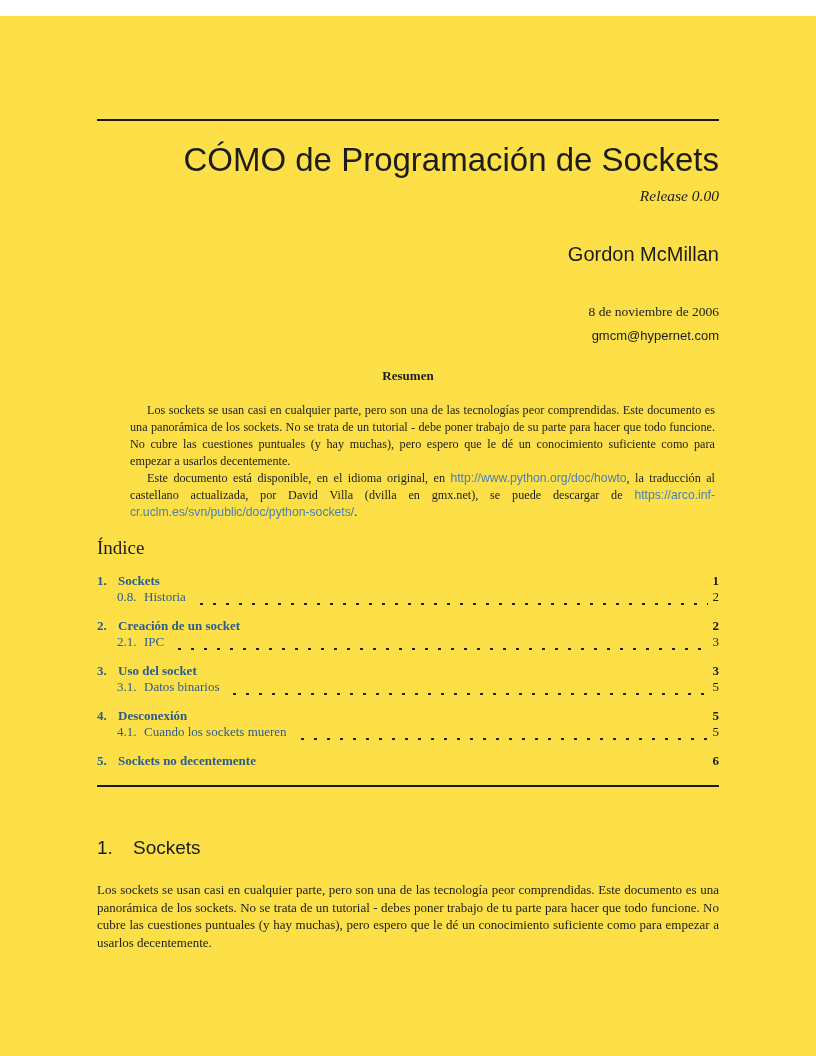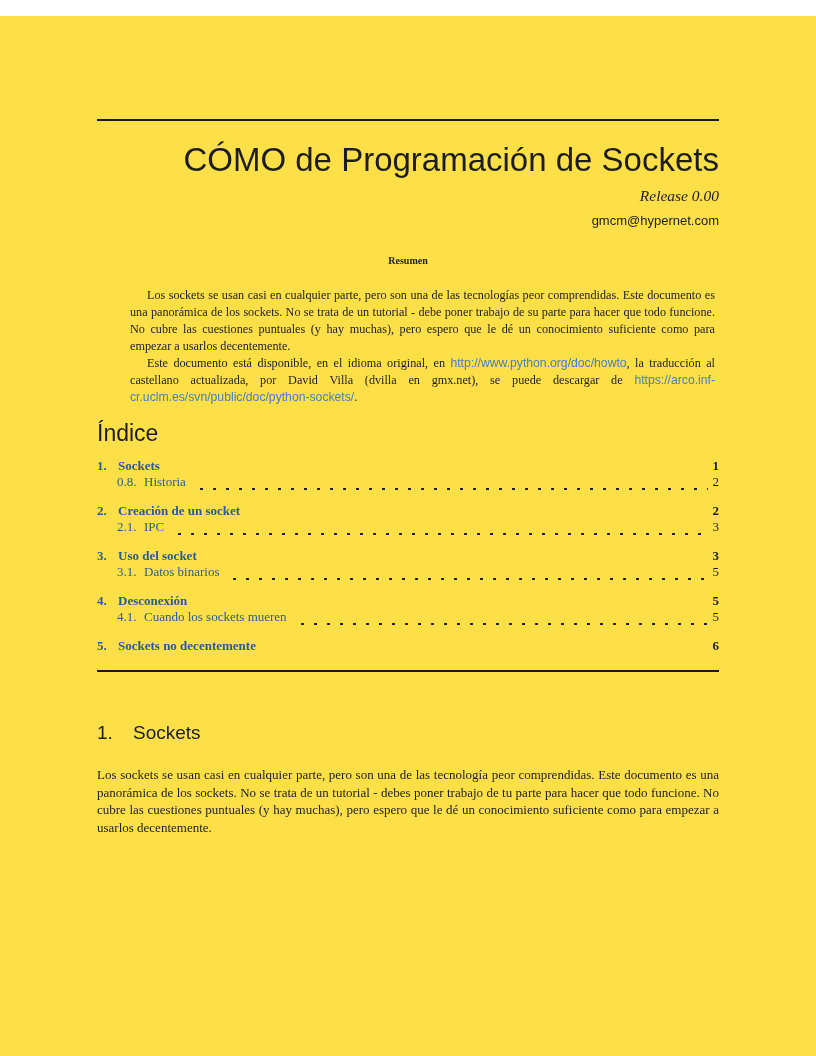--- a/index.html
+++ b/index.html
@@ -56,44 +56,44 @@
     font-size: 13px;
     line-height: 16px;
     text-align: right;
   }
 
   
   .abstract-heading {
     margin-top: 24px;
     text-align: center;
     font-weight: 700;
-    font-size: 10px;
+    font-size: 13px;
     line-height: 15px;
   }
   .abstract {
     margin: 19px 4px 0 33px;
     font-size: 12.2px;
     line-height: 17px;
     text-align: justify;
   }
   .abstract p { margin: 0; text-indent: 17px; }
   .link {
     font-family: Liberation Sans, sans-serif;
     color: #447fbd;
     text-decoration: none;
     overflow-wrap: anywhere;
     cursor: pointer;
   }
 
   
   .toc-heading {
     margin: 15px 0 0 0;
-    font-family: Liberation Sans, sans-serif;
+    font-family: Liberation Serif, serif;
     font-weight: 400;
-    font-size: 23px;
+    font-size: 19px;
     line-height: 24px;
     color: #1c1c1c;
   }
   .toc { margin-top: 13px; font-size: 13px; }
   .toc-group { margin-bottom: 13px; }
   .toc-row { display: flex; align-items: baseline; line-height: 16px; cursor: pointer; }
   .toc-l1 { font-weight: 700; }
   .toc-l1 .toc-num, .toc-l1 .toc-title { color: #2a5c90; }
   .toc-l1 .toc-page { color: #1c1c1c; font-weight: 700; }
   .toc-l2 { padding-left: 20px; font-weight: 400; }
@@ -134,20 +134,22 @@
 </head>
 <body>
 
 <div class="page">
   <div class="content">
 
     <div class="rule rule-top"></div>
 
     <h1 class="doc-title">CÓMO de Programación de Sockets</h1>
     <div class="release">Release 0.00</div>
+    <div class="author">Gordon McMillan</div>
+    <div class="date">8 de noviembre de 2006</div>
     <div class="email">gmcm@hypernet.com</div>
 
     <div class="abstract-heading">Resumen</div>
 
     <div class="abstract">
       <p>Los sockets se usan casi en cualquier parte, pero son una de las tecnologías peor comprendidas. Este documento es una panorámica de los sockets. No se trata de un tutorial - debe poner trabajo de su parte para hacer que todo funcione. No cubre las cuestiones puntuales (y hay muchas), pero espero que le dé un conocimiento suficiente como para empezar a usarlos decentemente.</p>
       <p><span>Este documento está disponible, en el idioma original, en </span><a class="link">http://www.python.org/doc/howto</a><span>, la traducción al castellano actualizada, por David Villa (dvilla en gmx.net), se puede descargar de </span><a class="link">https://arco.inf-cr.uclm.es/svn/public/doc/python-sockets/</a><span>.</span></p>
     </div>
 
     <h2 class="toc-heading">Índice</h2>

